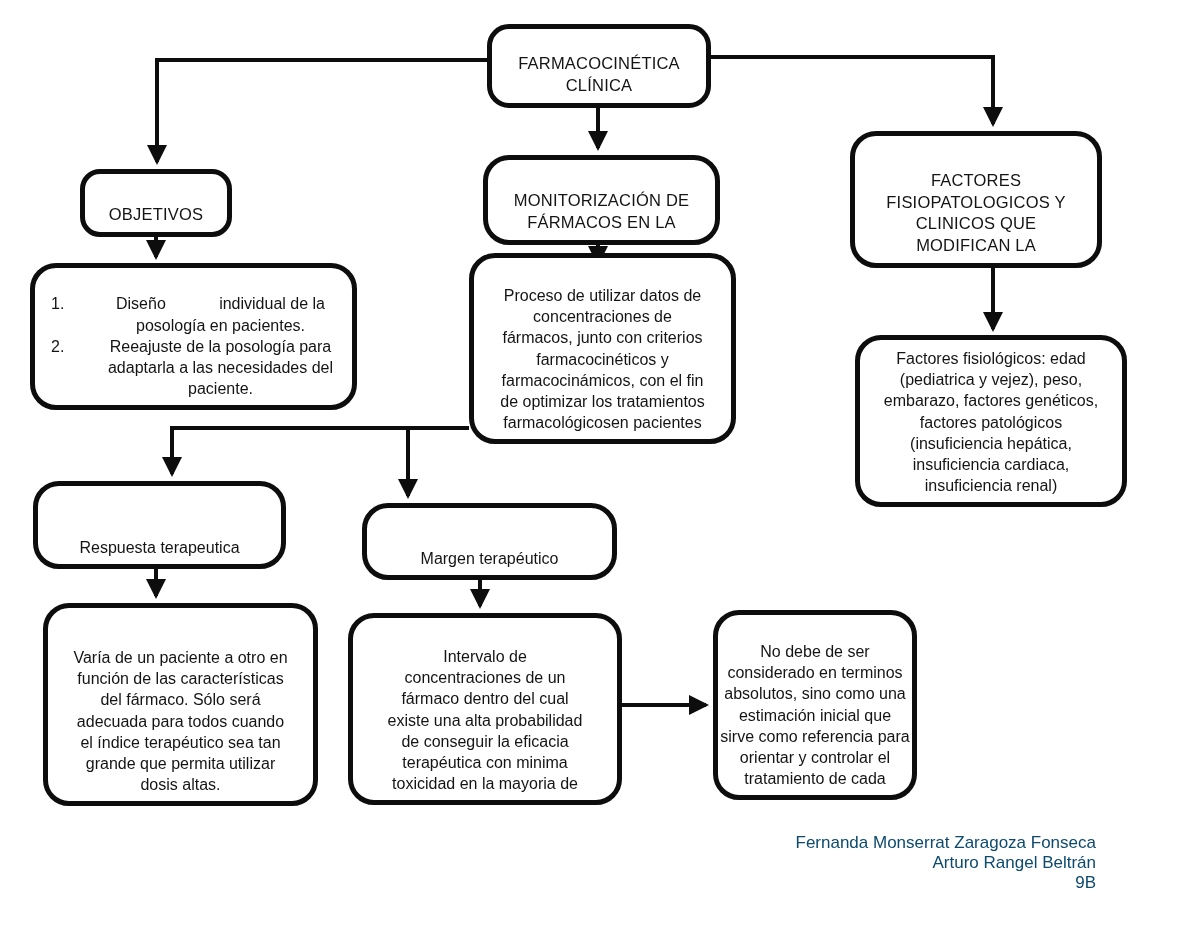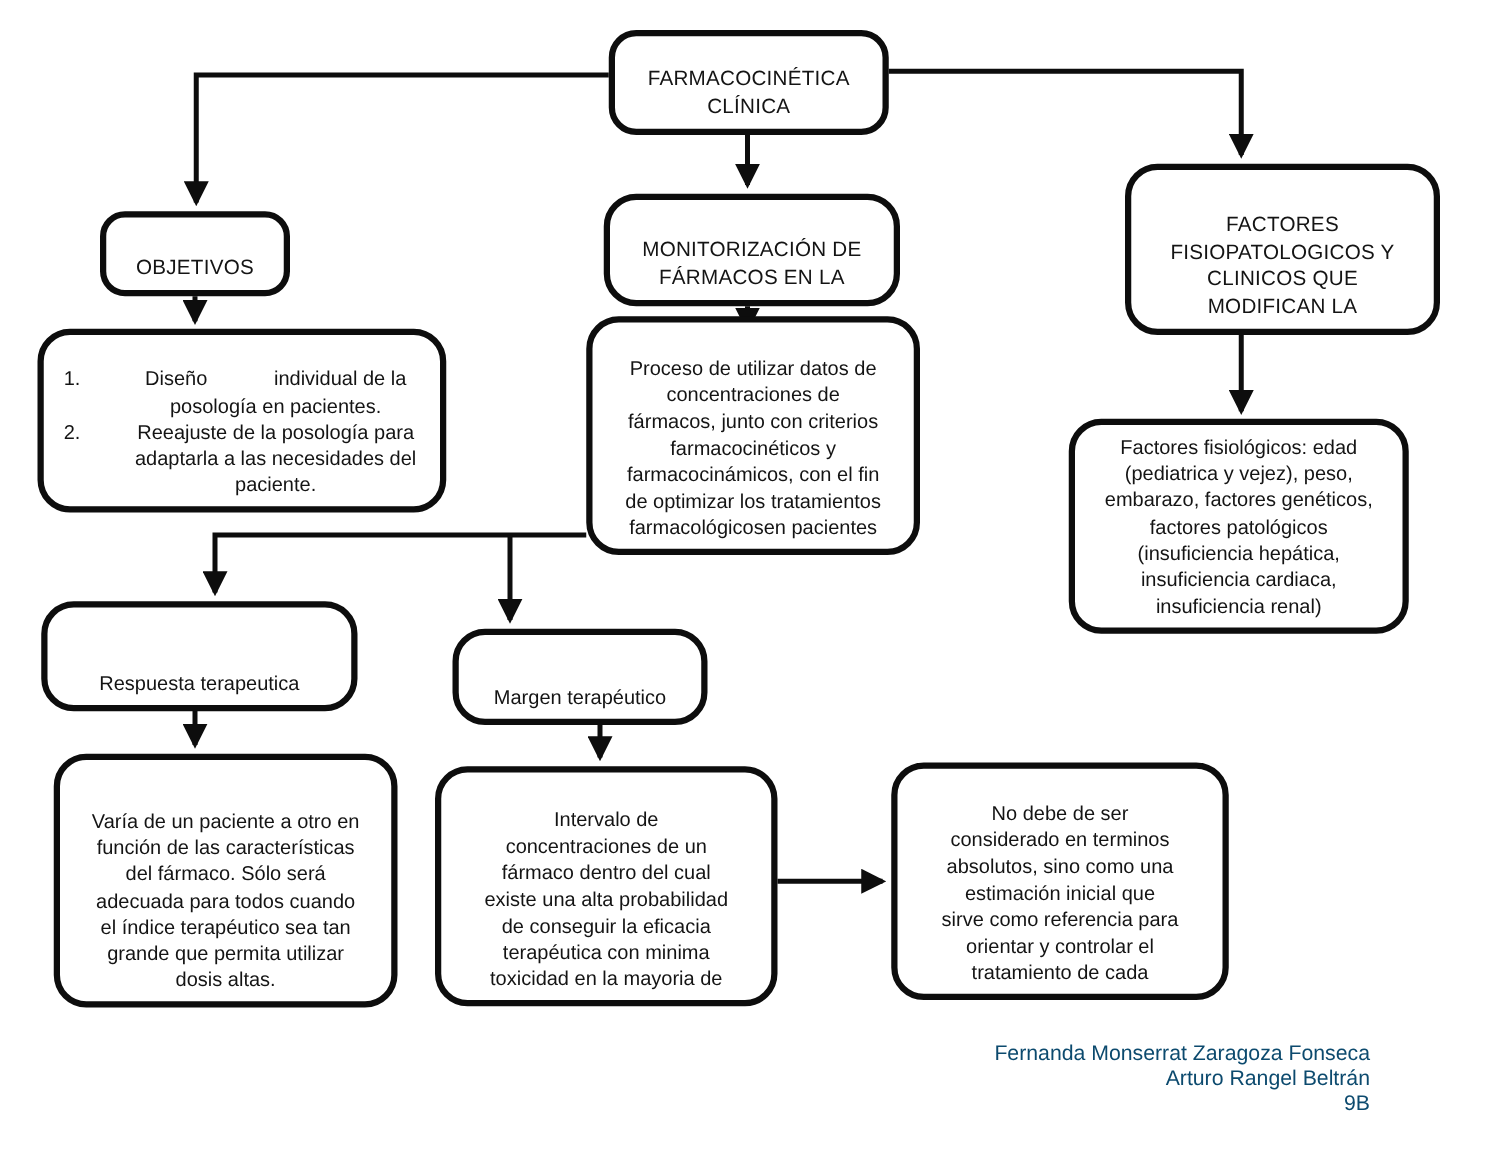--- a/index.html
+++ b/index.html
@@ -42,27 +42,27 @@
   .heading {
     font-size: 16.5px;
     letter-spacing: 0.2px;
   }
   
   #node-title        { left: 487px; top: 24px;  width: 224px; height: 84px;  border-radius: 22px; }
   #node-objetivos    { left: 80px;  top: 169px; width: 152px; height: 68px;  border-radius: 20px; }
   #node-obj-detail   { left: 30px;  top: 263px; width: 327px; height: 147px; }
   #node-monit        { left: 483px; top: 155px; width: 237px; height: 90px;  }
   #node-proceso      { left: 469px; top: 253px; width: 267px; height: 191px; }
-  #node-factores     { left: 900px; top: 131px; width: 252px; height: 137px; }
+  #node-factores     { left: 850px; top: 131px; width: 252px; height: 137px; }
   #node-fact-detail  { left: 855px; top: 335px; width: 272px; height: 172px; }
   #node-respuesta    { left: 33px;  top: 481px; width: 253px; height: 88px;  }
   #node-varia        { left: 27px;  top: 603px; width: 275px; height: 203px; margin-left: 16px; }
-  #node-margen       { left: 362px; top: 503px; width: 204px; height: 77px;  }
+  #node-margen       { left: 362px; top: 503px; width: 255px; height: 77px;  }
   #node-intervalo    { left: 348px; top: 613px; width: 274px; height: 192px; }
-  #node-nodebe       { left: 713px; top: 610px; width: 270px; height: 190px; }
+  #node-nodebe       { left: 713px; top: 610px; width: 204px; height: 190px; }
 
   
   .olist { width: 100%; }
   .oitem { display: flex; align-items: flex-start; }
   .onum  { flex: none; width: 38px; text-align: left; padding-left: 16px; }
   .otext { flex: 1; text-align: center; white-space: pre-wrap; }
 
   #footer-credits {
     position: absolute;
     right: 104px;

